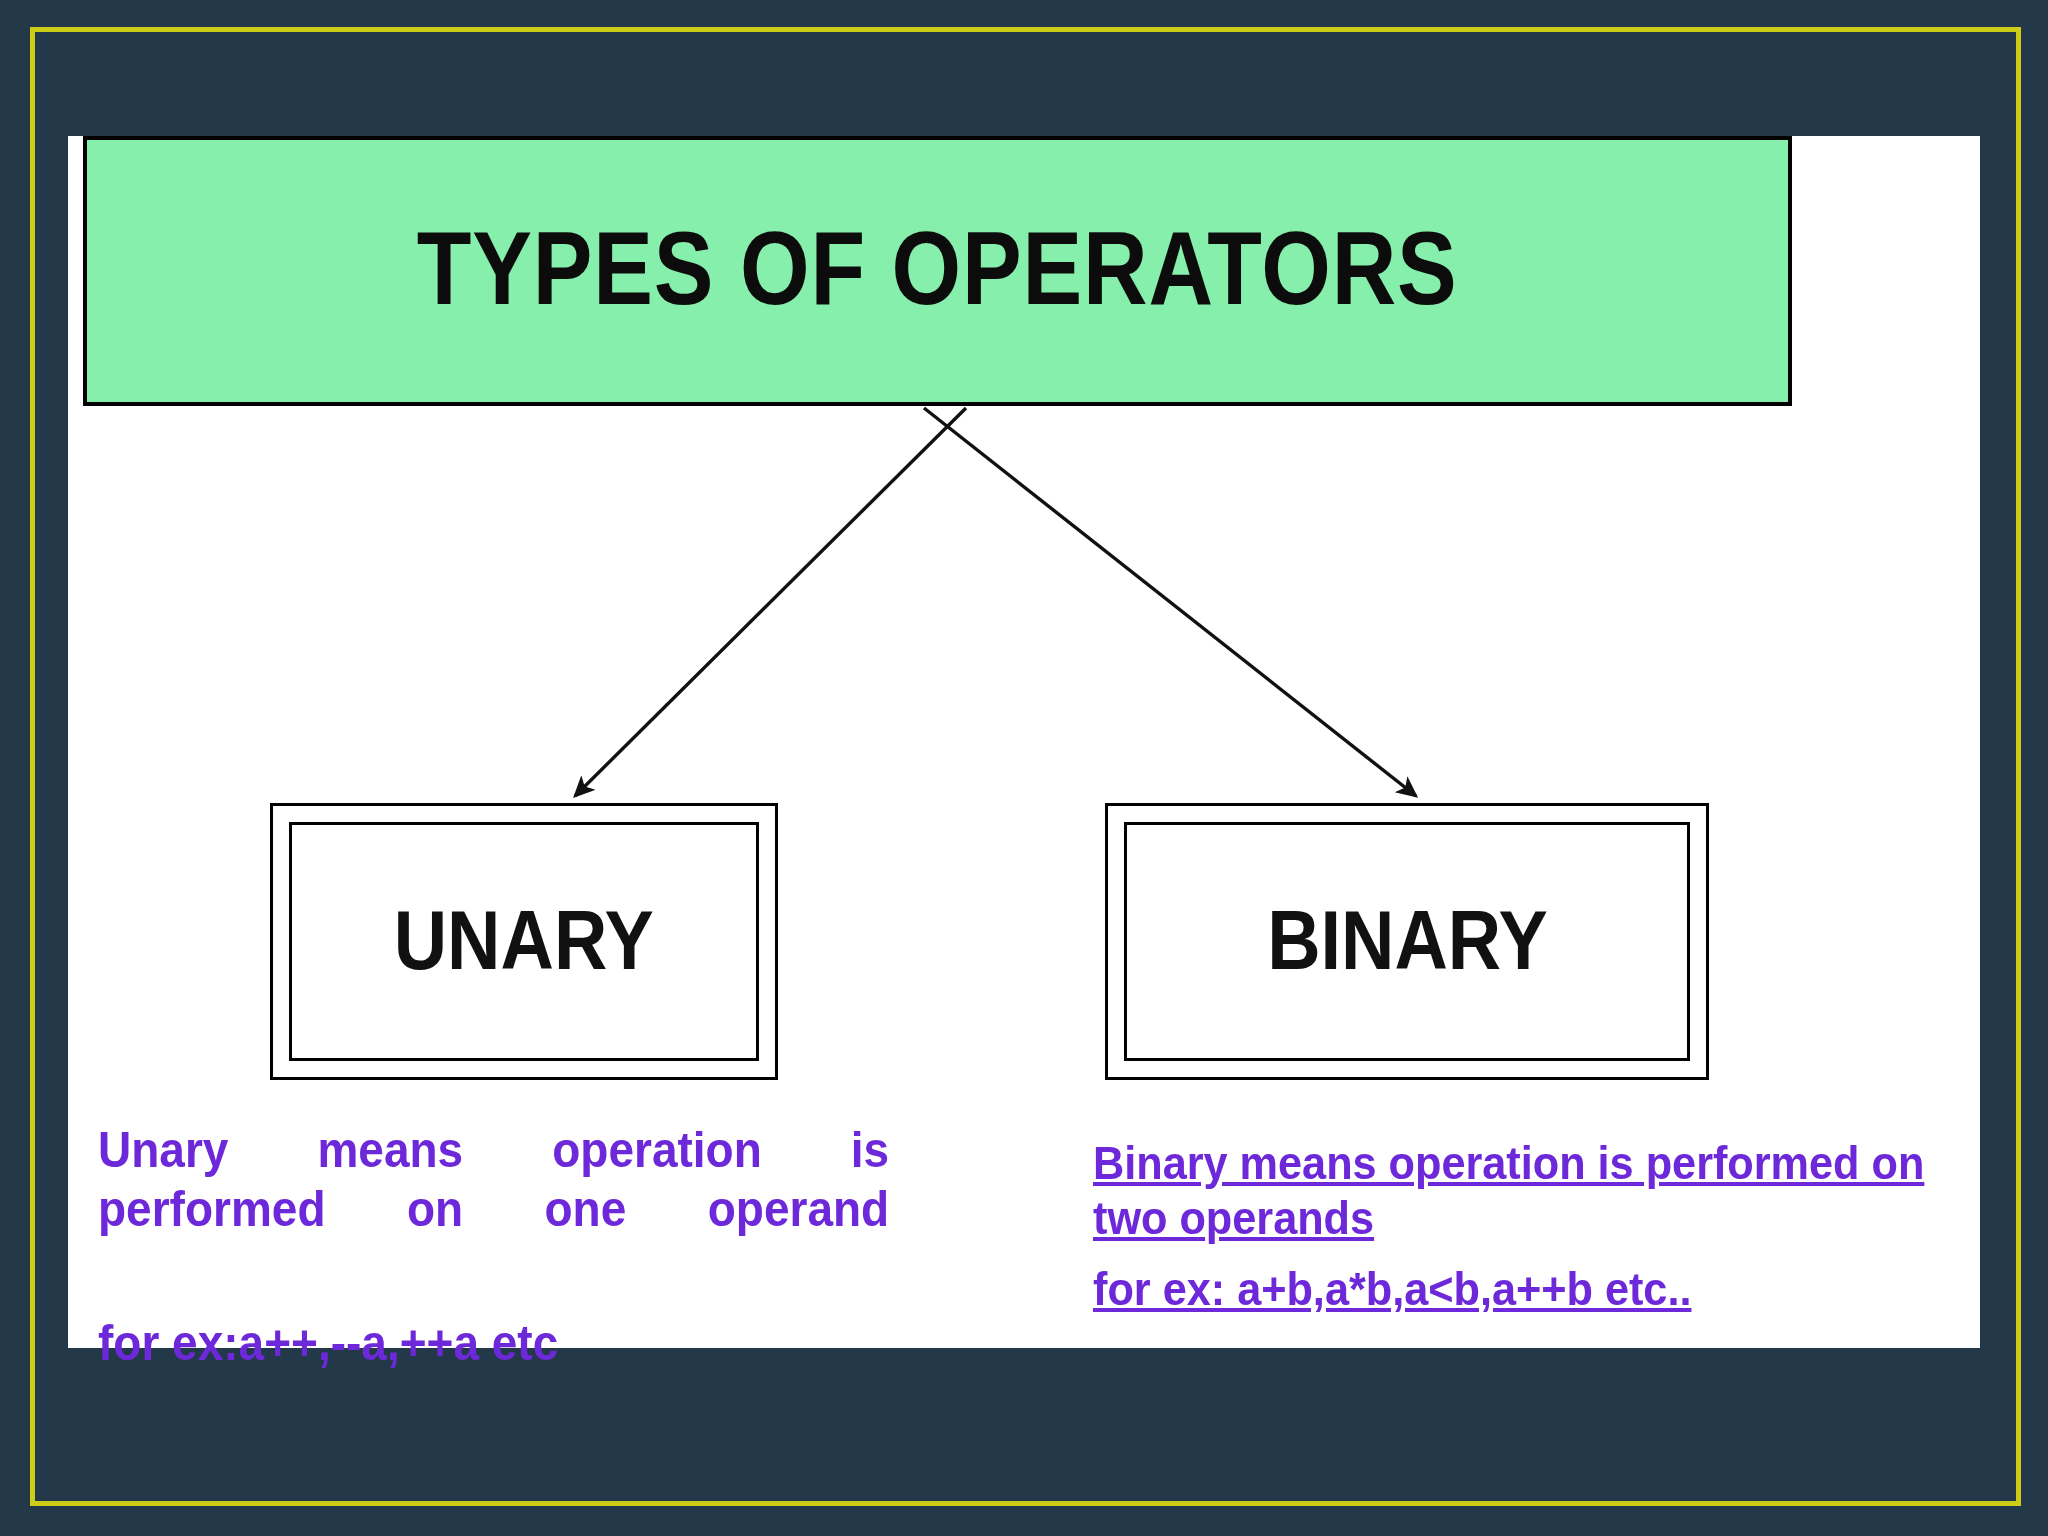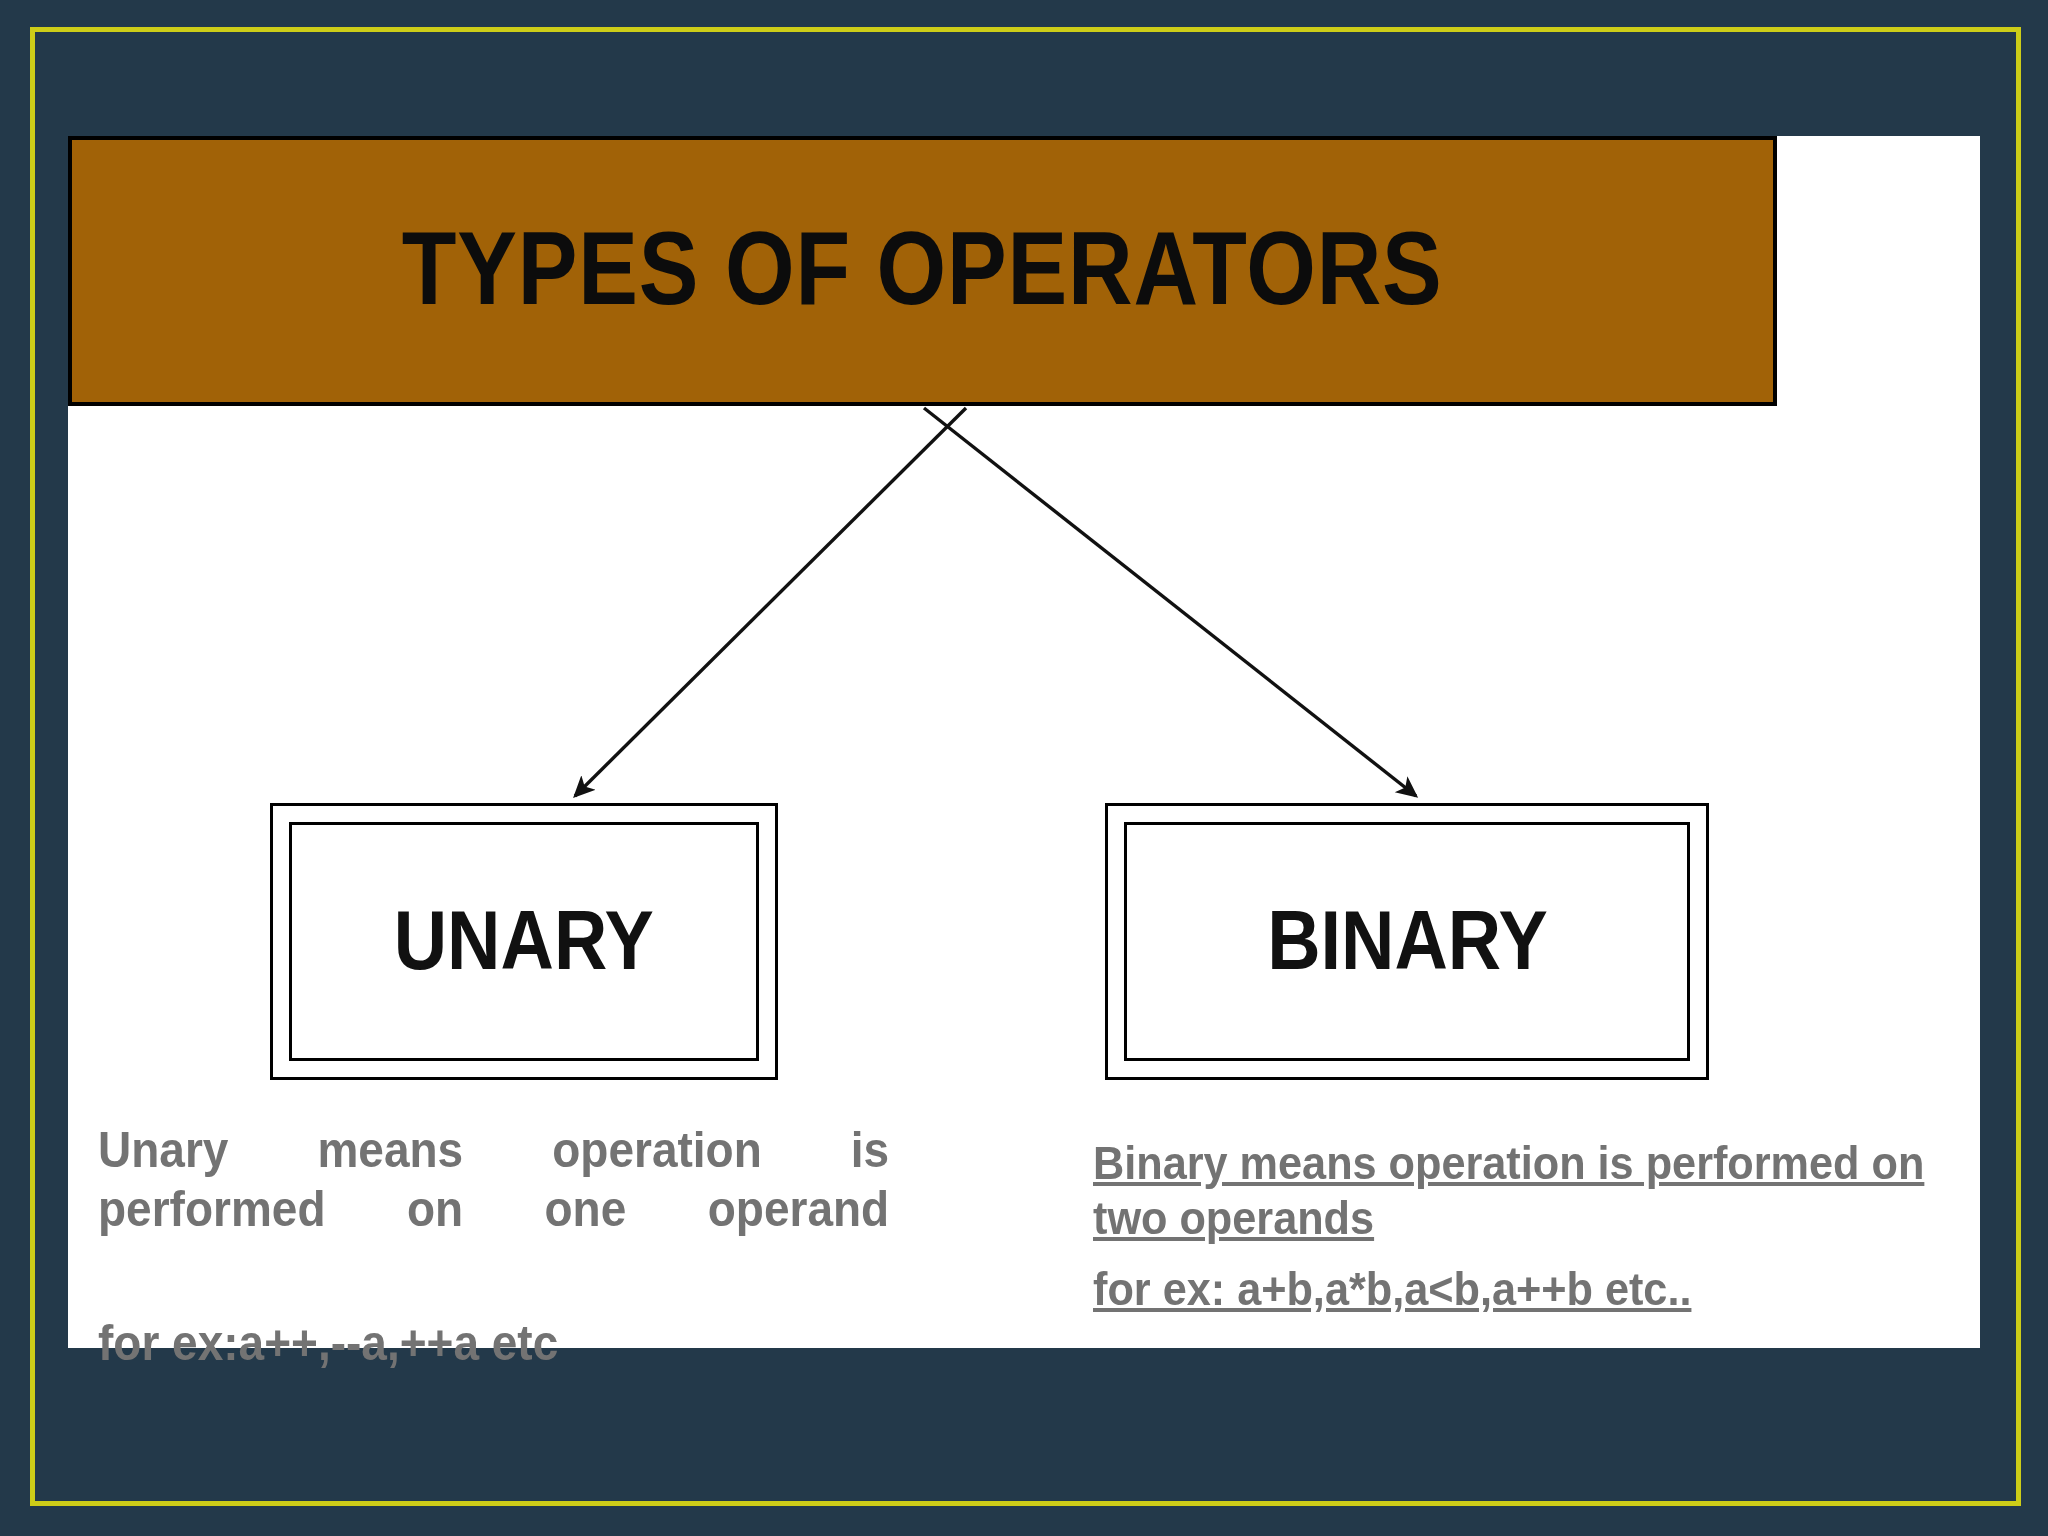--- a/index.html
+++ b/index.html
@@ -38,27 +38,27 @@
     left: 68px;
     top: 136px;
     width: 1912px;
     height: 1212px;
     background: #ffffff;
   }
 
   
   #title-box {
     position: absolute;
-    left: 0px;
+    left: 15px;
     top: 0px;
     width: 1709px;
     height: 270px;
     border: 4px solid #000000;
     box-sizing: border-box;
-    background: #a16207;
+    background: #86efac;
     display: flex;
     align-items: center;
     justify-content: center;
   }
   #title-text {
     font-family: "Liberation Sans", sans-serif;
     font-weight: bold;
     font-size: 104px;
     line-height: 1;
     letter-spacing: 1px;
@@ -115,21 +115,21 @@
   #box-binary {
     left: 1037px;
     top: 667px;
     width: 604px;
     height: 277px;
   }
 
   
   .desc {
     position: absolute;
-    color: #737373;
+    color: #6d28d9;
     font-family: "Liberation Sans", sans-serif;
     font-weight: bold;
   }
   #desc-unary {
     left: 30px;
     top: 985px;
     width: 860px;
     font-size: 50px;
     line-height: 1.18;
   }

